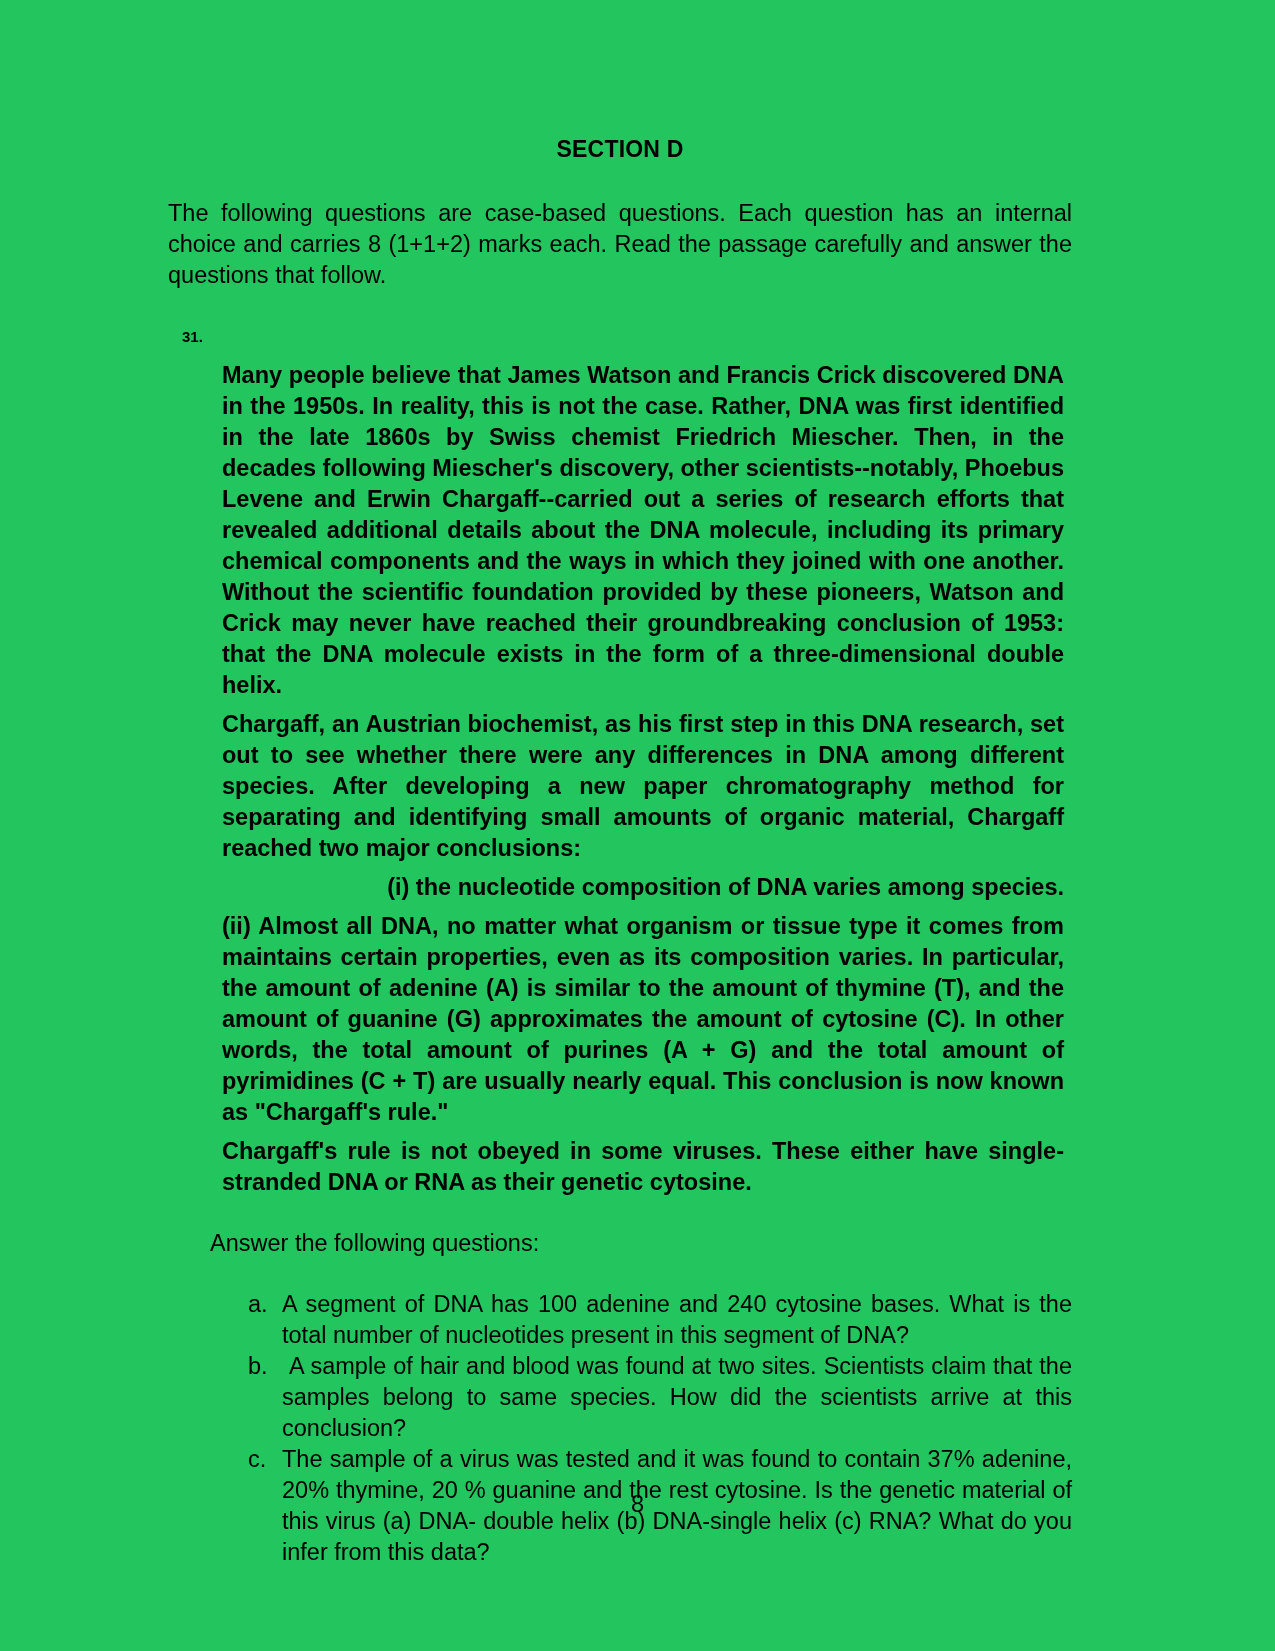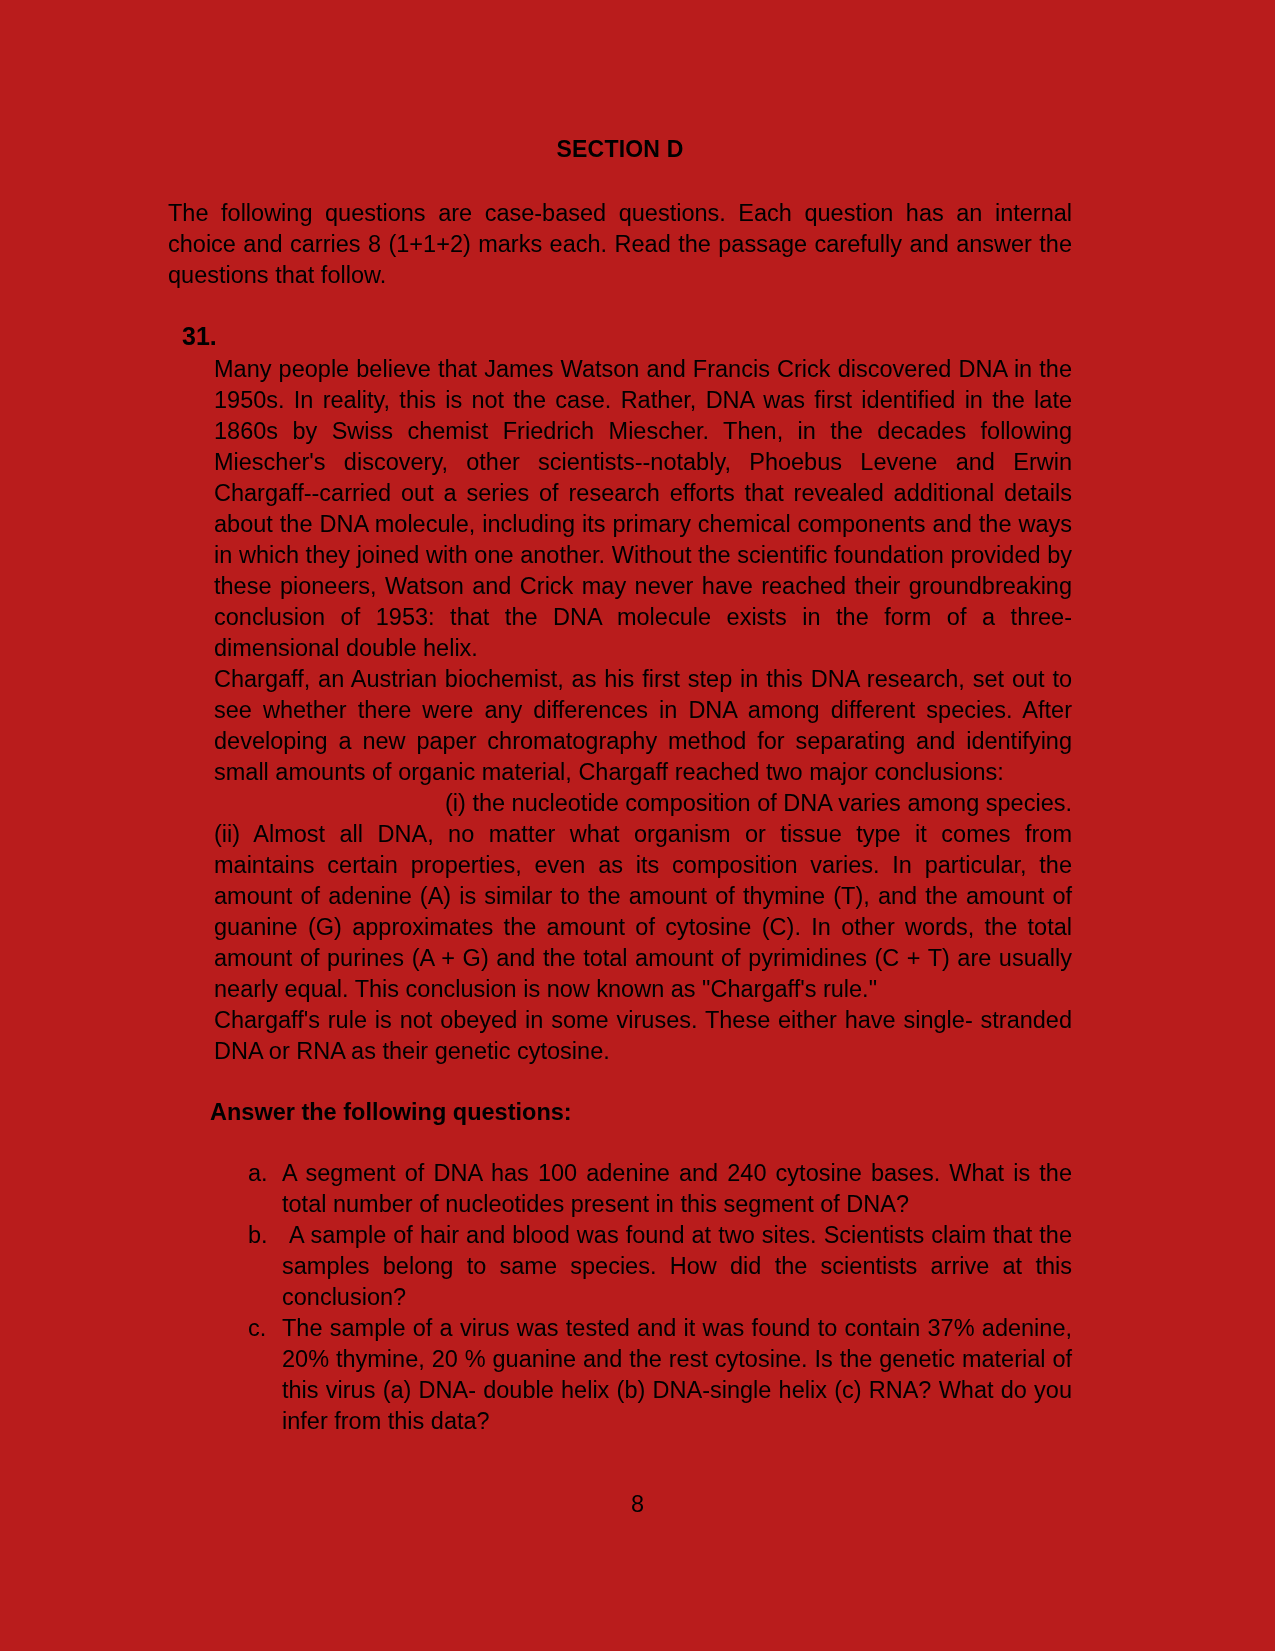--- a/index.html
+++ b/index.html
@@ -8,21 +8,21 @@
     background: #ffffff;
   }
   body {
     font-family: "Liberation Sans", sans-serif;
     color: #000000;
   }
   .page {
     position: relative;
     width: 1275px;
     height: 1651px;
-    background: #b91c1c;
+    background: #22c55e;
     overflow: hidden;
     box-sizing: border-box;
   }
   .content {
     position: absolute;
     left: 168px;
     top: 136px;
     width: 904px;
   }
   .section-title {
@@ -38,21 +38,21 @@
     line-height: 31px;
     text-align: justify;
     text-justify: inter-word;
     margin: 0 0 30px 0;
   }
   .q-block {
     position: relative;
   }
   .q-head {
     display: flex;
-    font-size: 25px;
+    font-size: 15px;
     font-weight: bold;
     line-height: 31px;
     margin: 0 0 2px 0;
     padding-left: 14px;
   }
   .q-num {
     width: 88px;
     flex: 0 0 88px;
     font-weight: bold;
   }
@@ -60,28 +60,29 @@
     flex: 1;
   }
   .q-body {
     padding-left: 46px;
   }
   .para {
     font-size: 23.5px;
     line-height: 31px;
     text-align: justify;
     text-justify: inter-word;
-    margin: 0;
+    margin: 8px;
+    font-weight: bold;
   }
   .para.last-left {
     text-align: right;
   }
   .answer-head {
     font-size: 23.5px;
-    font-weight: bold;
+    font-weight: normal;
     line-height: 31px;
     margin: 30px 0 0 0;
     padding-left: 42px;
   }
   .qlist {
     list-style: none;
     margin: 30px 0 0 0;
     padding: 0 0 0 80px;
   }
   .qlist li {

